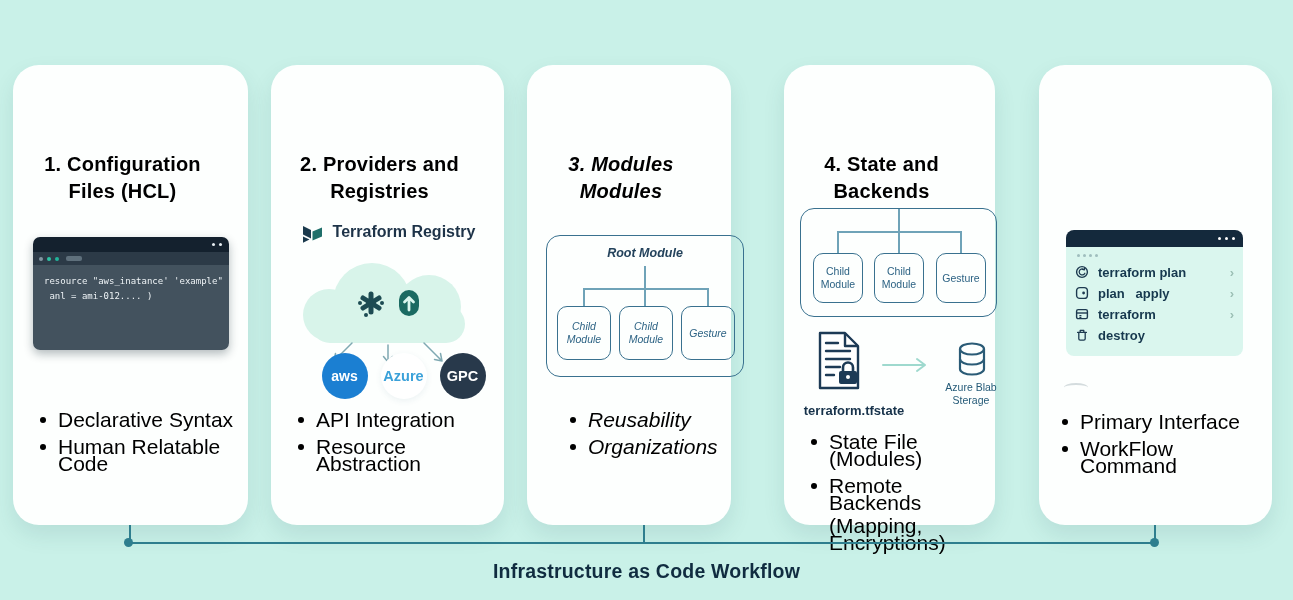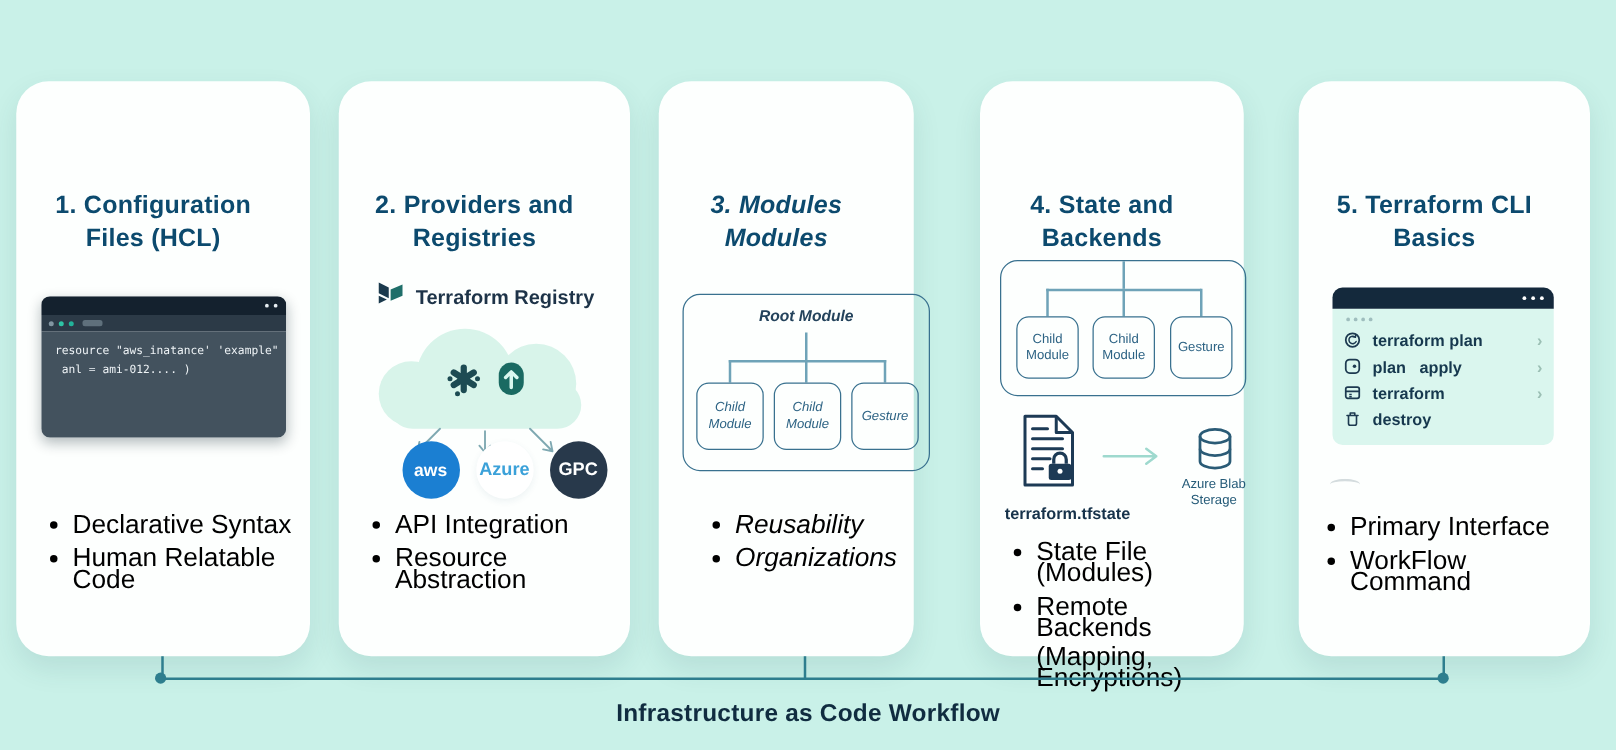--- a/index.html
+++ b/index.html
@@ -19,21 +19,21 @@
   }
   .card1 { left:13px;   width:235px; }
   .card2 { left:271px;  width:233px; }
   .card3 { left:527px;  width:204px;font-style:italic; }
   .card4 { left:784px;  width:211px;text-decoration:underline; }
   .card5 { left:1039px; width:233px; }
 
   .card-title {
     position:absolute; left:0; right:16px; top:86px;
     text-align:center; font-size:20px; font-weight:bold;
-    color:#0c4a6e; line-height:27px; letter-spacing:.2px;
+    color:#000000; line-height:27px; letter-spacing:.2px;
   }
 
   
   .bullets { position:absolute; left:26px; top:346px; color:#000000; font-size:21px; }
   .bullets .li { position:relative; padding-left:19px; margin-bottom:10px; line-height:17px; }
   .bullets .li::before {
     content:""; position:absolute; left:1px; top:6px;
     width:6px; height:6px; border-radius:50%; background:currentColor;
   }
   .bullets .cont { position:relative; padding-left:19px; margin-top:-4px; margin-bottom:10px; line-height:17px; }
@@ -53,21 +53,21 @@
   .tab-pill { width:16px; height:5px; border-radius:2px; background:#5f707c; margin-left:3px; }
   .codewin-body {
     height:85px; background:#43525e; padding:9px 0 0 11px;
     font-family:"DejaVu Sans Mono", monospace; font-size:9px; color:#eef3f6; line-height:15px;
     white-space:pre;
   }
 
   
   .registry-row {
     position:absolute; top:158px; left:0; right:0;
-    display:flex; justify-content:center; align-items:flex-end; gap:8px;
+    display:flex; justify-content:center; align-items:flex-start; gap:8px;
   }
   .registry-label { font-size:16px; font-weight:bold; color:#1d3348; }
   .cloud { position:absolute; top:198px; left:50%; transform:translateX(-50%); width:170px; height:82px; }
   .cloud .puff { position:absolute; background:#d8f4ea; border-radius:50%; }
   .cl1 { left:30px; top:0;   width:78px; height:78px; }
   .cl2 { left:0;   top:26px; width:52px; height:52px; }
   .cl3 { left:94px; top:12px; width:64px; height:64px; }
   .cl-base { position:absolute; left:8px; top:42px; width:154px; height:38px; background:#d8f4ea; border-radius:19px; }
   .cloud-icons {
     position:absolute; top:24px; left:0; width:170px;
@@ -287,24 +287,20 @@
       </div>
     </div>
     <div class="bullets">
       <div class="li">State File (Modules)</div>
       <div class="li">Remote Backends</div>
       <div class="cont">(Mapping, Encryptions)</div>
     </div>
   </div>
 
   <div class="card card5">
-    <div class="card-title">
-      <span>5. Terraform CLI</span><br>
-      <span>Basics</span>
-    </div>
     <div class="term">
       <div class="term-header">
         <span class="wdot" style="right:22px"></span>
         <span class="wdot" style="right:15px"></span>
         <span class="wdot" style="right:8px"></span>
       </div>
       <div class="term-body">
         <div class="mini-dots">
             <i></i>
             <i></i>

